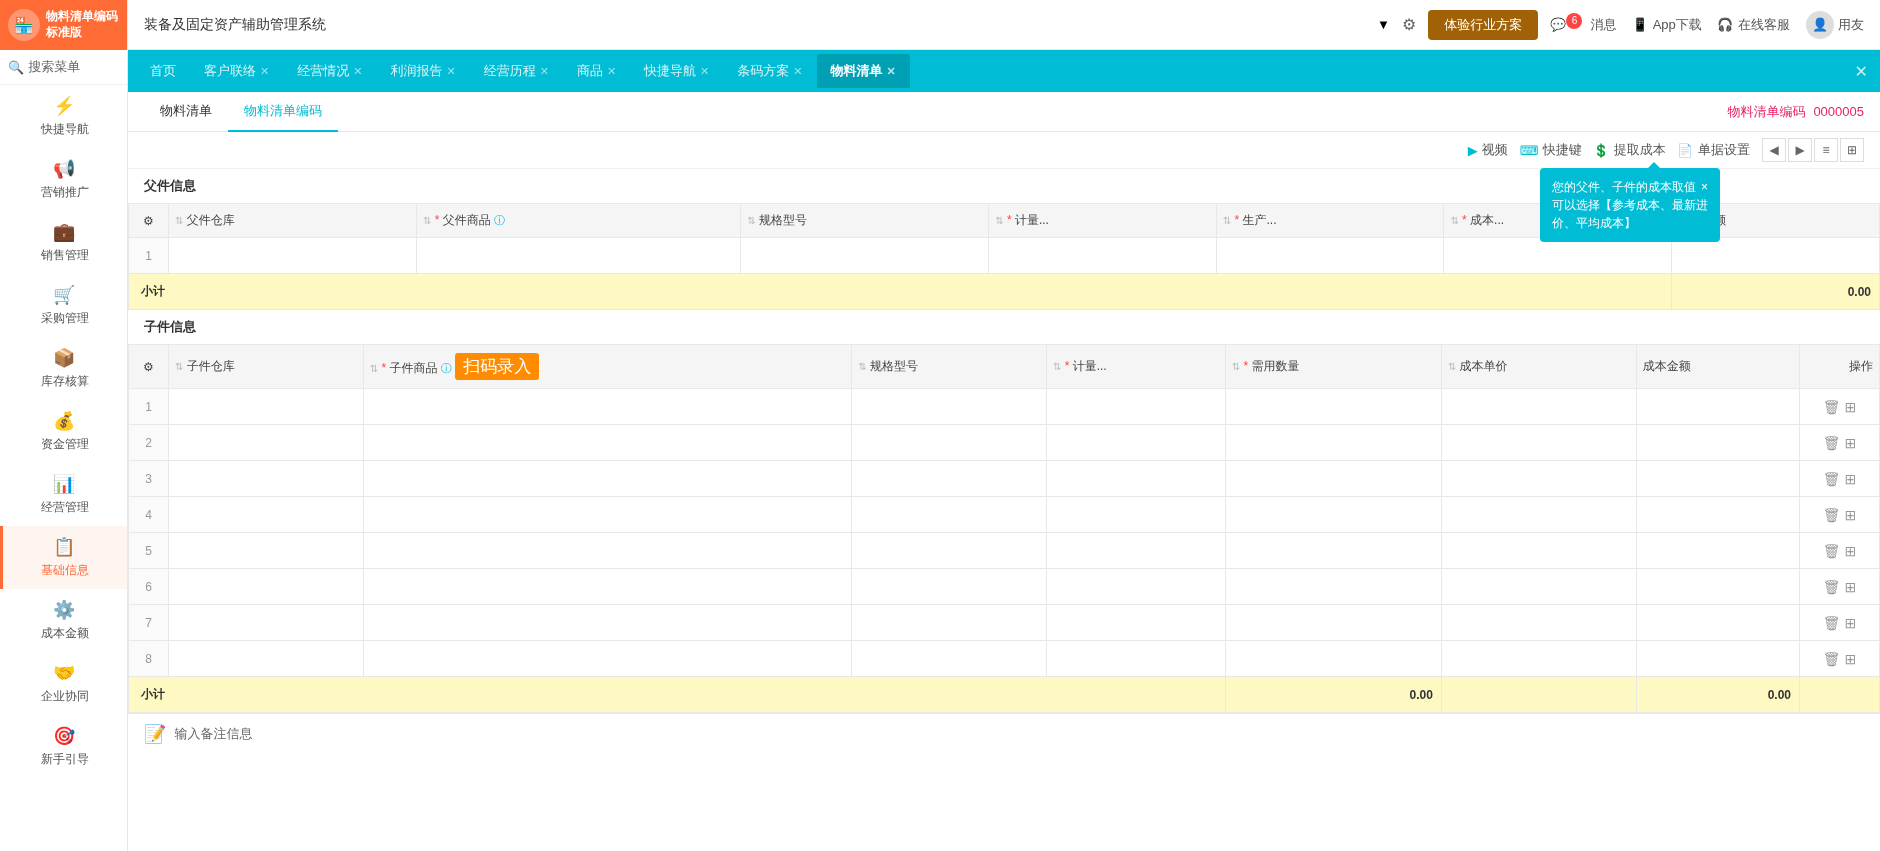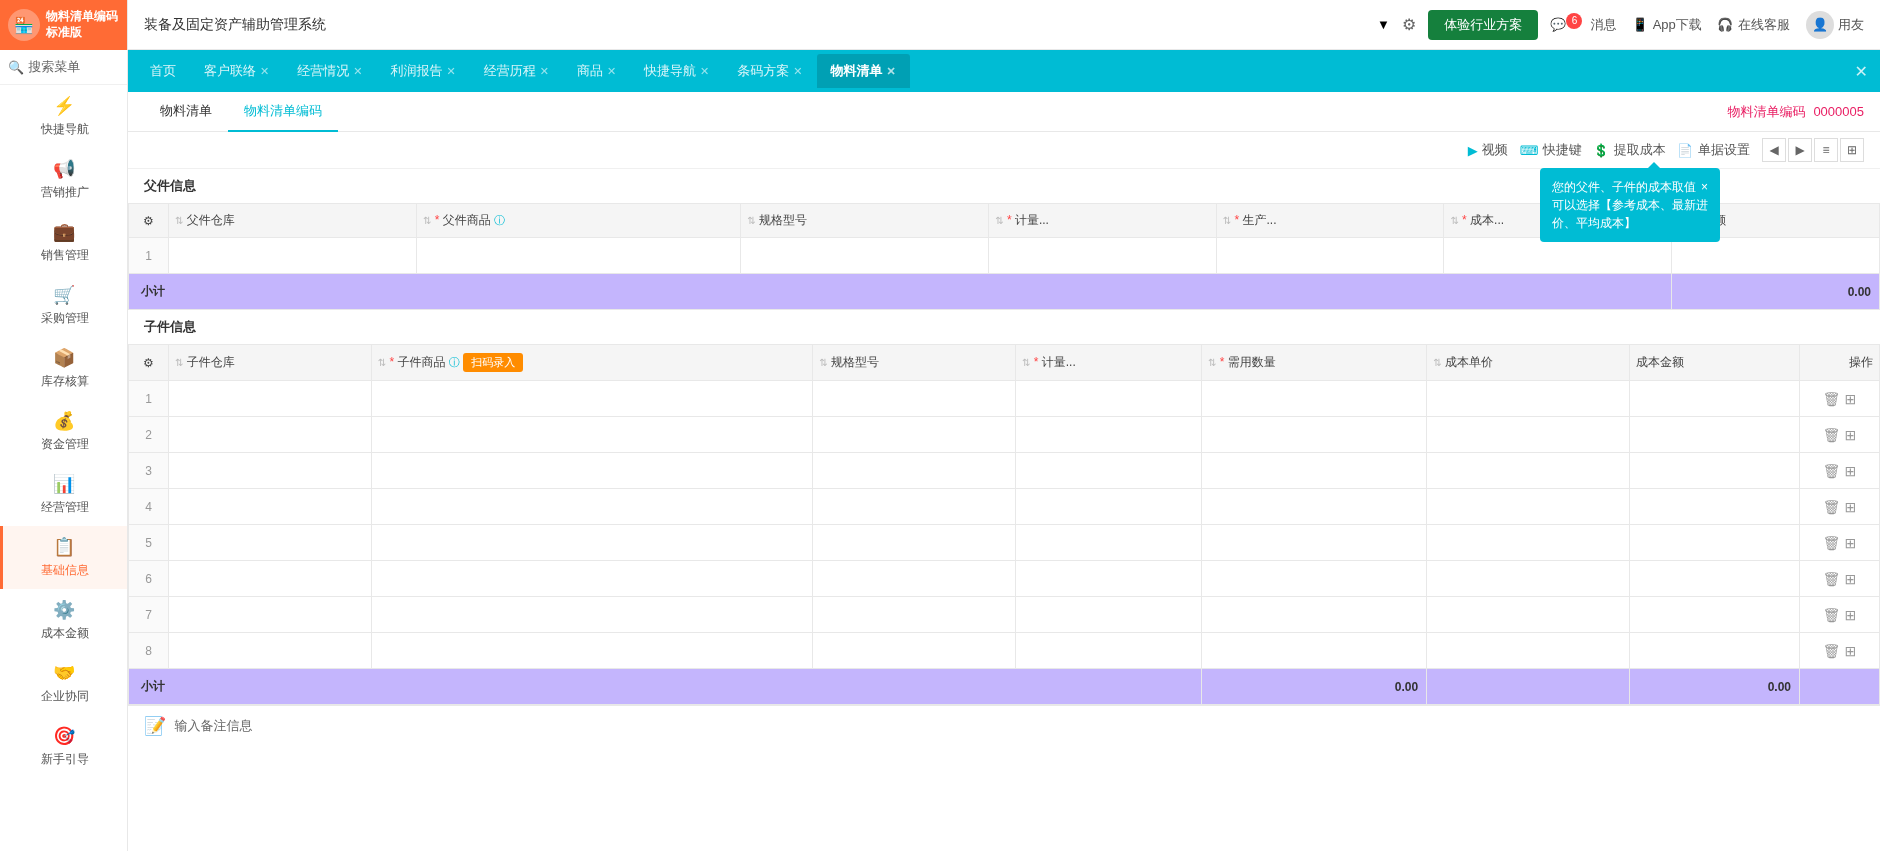--- a/index.html
+++ b/index.html
@@ -75,21 +75,21 @@
       padding: 0 16px;
       border-bottom: 1px solid #e8e8e8;
       gap: 12px;
     }
     .topbar-title {
       font-size: 14px;
       color: #333;
       flex: 1;
     }
     .topbar-btn {
-      background: #15803d;
+      background: #a16207;
       color: #fff;
       border: none;
       border-radius: 4px;
       padding: 6px 16px;
       cursor: pointer;
       font-size: 13px;
     }
     .topbar-gear {
       color: #666;
       cursor: pointer;
@@ -294,21 +294,21 @@
       height: 36px;
       color: #333;
     }
     .data-table tr.row-number td:first-child {
       text-align: center;
       color: #999;
       background: #fafafa;
       width: 40px;
     }
     .subtotal-row td {
-      background: #c4b5fd;
+      background: #fef9c3;
       font-weight: bold;
       color: #333;
       text-align: right;
     }
     .subtotal-row td:first-child {
       text-align: left;
       padding-left: 12px;
     }
     .subtotal-row td.zero-val {
       color: #333;
@@ -324,21 +324,21 @@
       cursor: pointer;
       color: #999;
       font-size: 14px;
     }
     .scan-btn {
       background: #ff8c00;
       color: #fff;
       border: none;
       border-radius: 3px;
       padding: 2px 8px;
-      font-size: 11px;
+      font-size: 17px;
       cursor: pointer;
     }
     th.th-gear {
       width: 40px;
       text-align: center;
     }
     th.th-actions {
       width: 80px;
       text-align: right;
     }

